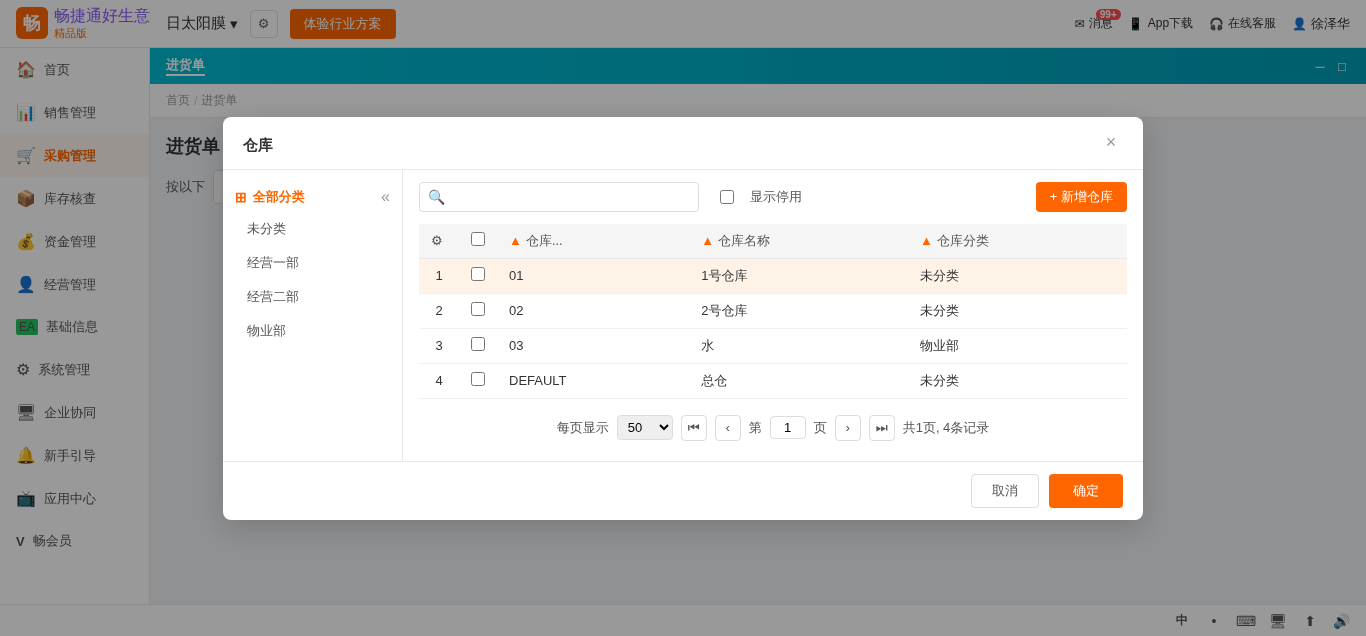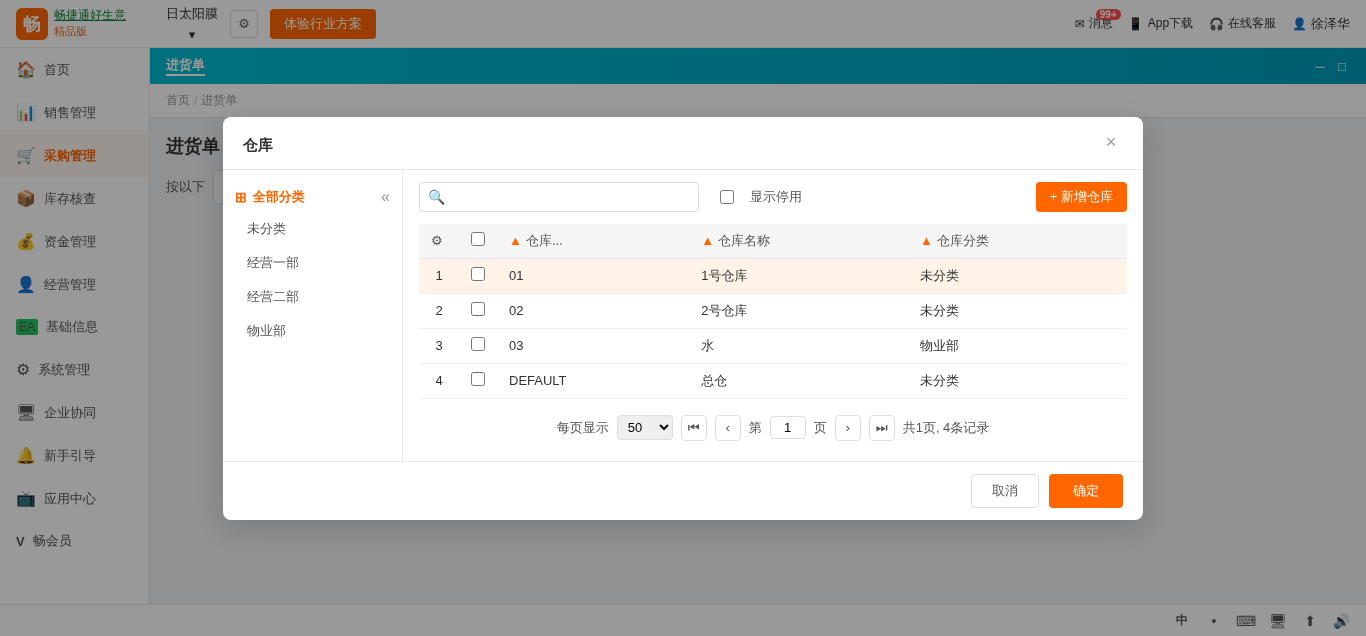--- a/index.html
+++ b/index.html
@@ -21,31 +21,31 @@
       align-items: center;
       gap: 6px;
     }
     .logo-icon {
       width: 32px; height: 32px;
       background: #ff6600;
       border-radius: 6px;
       display: flex; align-items: center; justify-content: center;
       color: #fff; font-weight: bold; font-size: 18px;
     }
-    .logo-text { font-size: 12px; color: #15803d; line-height: 1.3; text-decoration: underline; }
+    .logo-text { font-size: 16px; color: #8b5cf6; line-height: 1.3; }
     .logo-sub { font-size: 11px; color: #ff6600; }
     .top-bar-center {
       flex: 1;
       display: flex;
       align-items: center;
       gap: 12px;
     }
     .company-select {
       display: flex; align-items: center; gap: 4px;
-      color: #333; font-size: 13px; cursor: pointer; flex-direction: column;
+      color: #333; font-size: 15px; cursor: pointer;
     }
     .gear-btn {
       width: 28px; height: 28px;
       border: 1px solid #ddd; border-radius: 4px;
       display: flex; align-items: center; justify-content: center;
       cursor: pointer; color: #666;
     }
     .trial-btn {
       background: #ff6600; color: #fff;
       border: none; border-radius: 4px;

